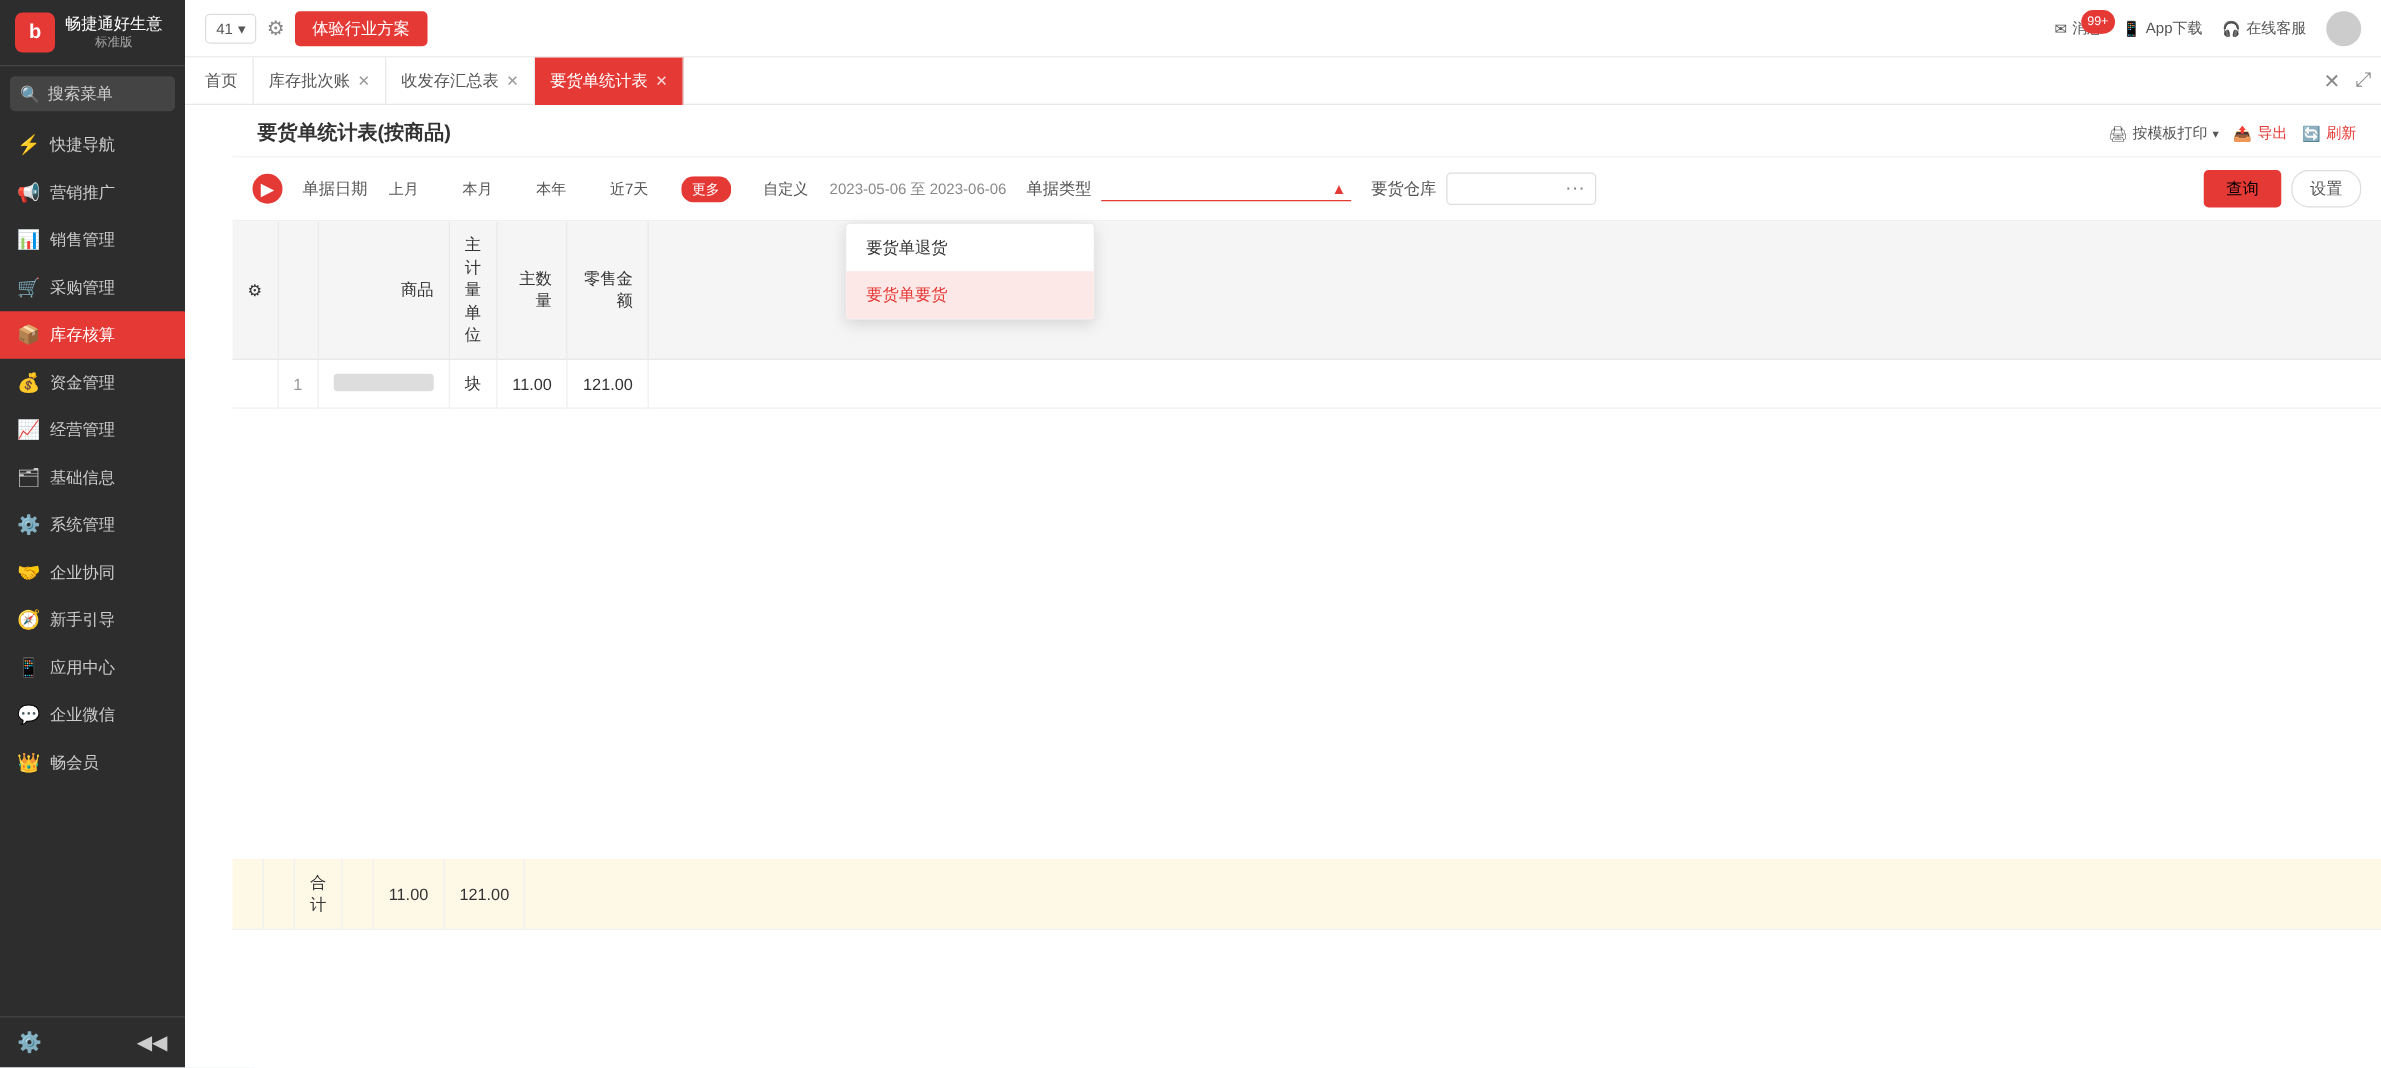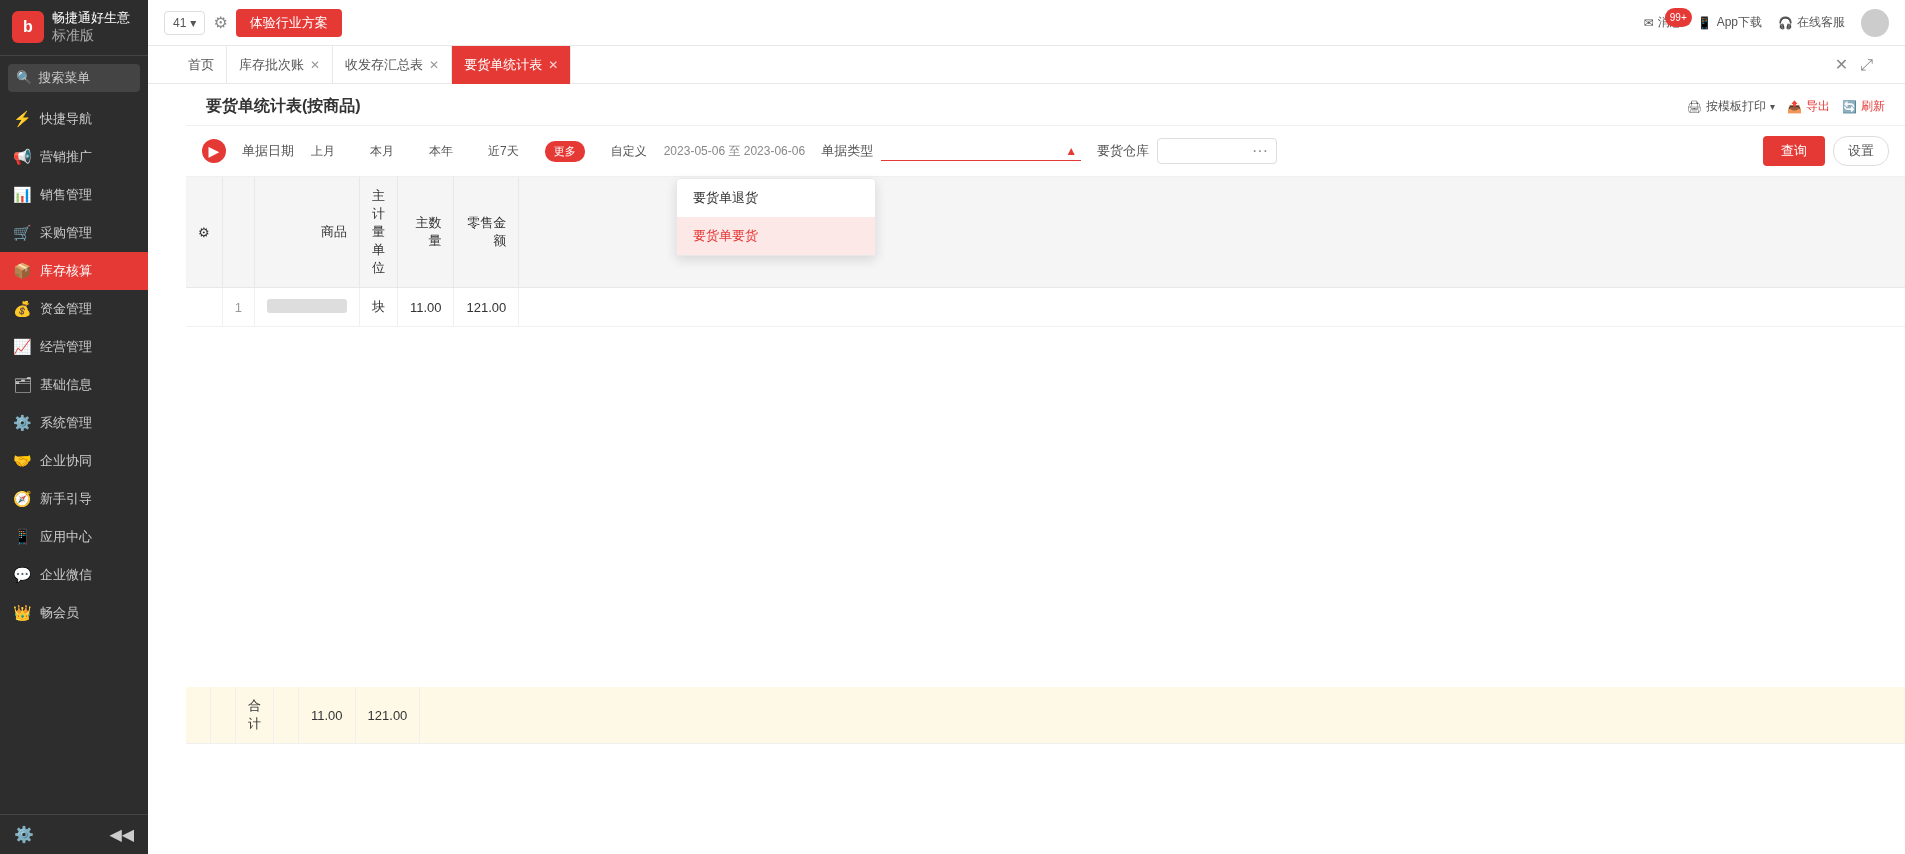--- a/index.html
+++ b/index.html
@@ -28,21 +28,21 @@
       background: #e53935;
       border-radius: 6px;
       display: flex;
       align-items: center;
       justify-content: center;
       color: white;
       font-weight: bold;
       font-size: 16px;
     }
     .logo-text { color: #fff; font-size: 13px; line-height: 1.3; }
-    .logo-sub { font-size: 14px; color: #aaa; }
+    .logo-sub { font-size: 10px; color: #aaa; text-align: center; }
 
     .sidebar-search {
       display: flex;
       align-items: center;
       margin: 8px;
       background: #444;
       border-radius: 4px;
       padding: 5px 8px;
       color: #ccc;
       gap: 6px;
@@ -125,21 +125,21 @@
       text-align: right;
     }
     .avatar { width: 28px; height: 28px; background: #ccc; border-radius: 50%; }
 
     
     .tabs-bar {
       background: #fff;
       display: flex;
       align-items: center;
       border-bottom: 1px solid #e8e8e8;
-      padding: 0 28px;
+      padding: 0 4px;
       height: 38px;
       gap: 0;
     }
     .tab {
       display: flex;
       align-items: center;
       padding: 0 12px;
       height: 38px;
       font-size: 13px;
       color: #555;
@@ -279,21 +279,21 @@
       padding: 3px 8px;
       font-size: 13px;
       color: #333;
       min-width: 120px;
     }
     .warehouse-more { color: #888; font-size: 16px; cursor: pointer; margin-left: 4px; }
 
     .filter-actions { margin-left: auto; display: flex; gap: 8px; }
     .btn-query {
       background: #e53935;
-      color: #ffffff;
+      color: #000000;
       border: none;
       border-radius: 4px;
       padding: 5px 18px;
       font-size: 13px;
       cursor: pointer;
     }
     .btn-setting {
       background: #fff;
       color: #555;
       border: 1px solid #ddd;

